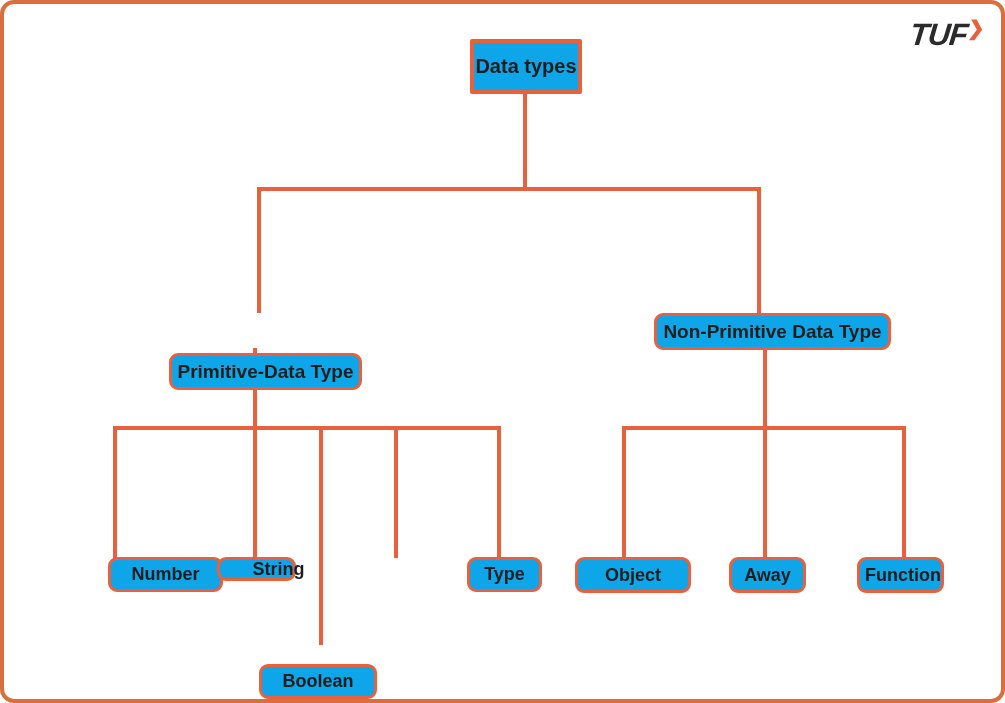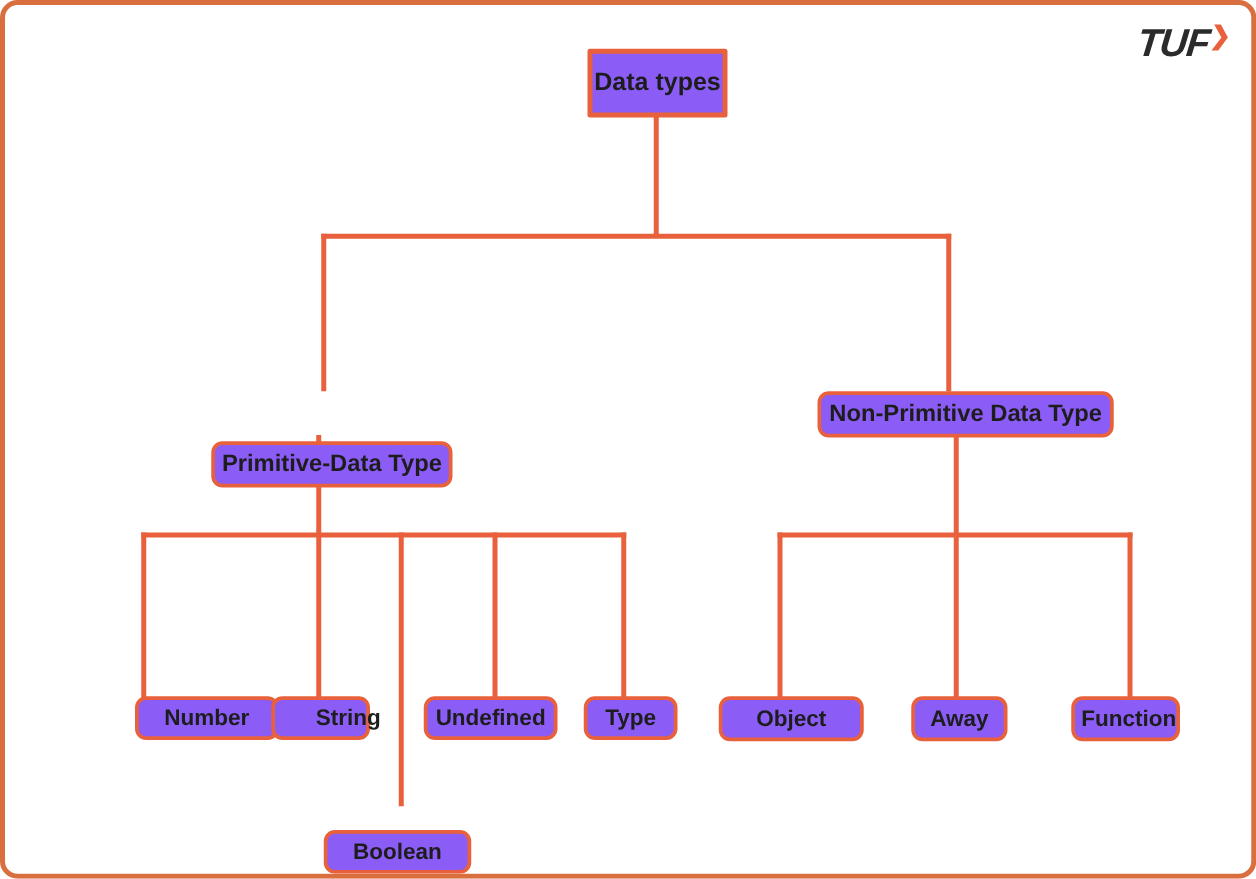--- a/index.html
+++ b/index.html
@@ -17,21 +17,21 @@
     border: 4px solid var(--frame, #d96f3e);
     border-radius: 14px;
     overflow: hidden;
   }
   .node {
     position: absolute;
     box-sizing: border-box;
     display: flex;
     align-items: center;
     justify-content: center;
-    background: #8b5cf6;
+    background: #0ea5e9;
     border: 3px solid var(--accent, #e8613c);
     border-radius: 9px;
     color: var(--text, #1d1d1d);
     font-weight: bold;
     white-space: nowrap;
     z-index: 2;
   }
   .node.root {
     border-width: 4px;
     border-radius: 2px;
@@ -106,25 +106,22 @@
     <span>Primitive-Data Type</span>
   </div>
 
   <div class="node branch" style="left:650px; top:309px; width:237px; height:37px;">
     <span>Non-Primitive Data Type</span>
   </div>
 
   <div class="node leaf" style="left:62px;  top:553px; width:115px; height:35px;margin-left:42px;">
     <span>Number</span>
   </div>
-  <div class="node leaf" style="left:213px; top:553px; width:79px;  height:35px;padding-left:44px;">
+  <div class="node leaf" style="left:213px; top:553px; width:79px;  height:24px;padding-left:44px;">
     <span>String</span>
-  </div>
-  <div class="node leaf" style="left:335px; top:553px; width:107px; height:35px;">
-    <span>Undefined</span>
   </div>
   <div class="node leaf" style="left:463px; top:553px; width:75px;  height:35px;">
     <span>Type</span>
   </div>
   <div class="node leaf" style="left:255px; top:660px; width:118px; height:35px;">
     <span>Boolean</span>
   </div>
 
   <div class="node leaf" style="left:571px; top:553px; width:116px; height:36px;text-align:center;">
     <span>Object</span>

